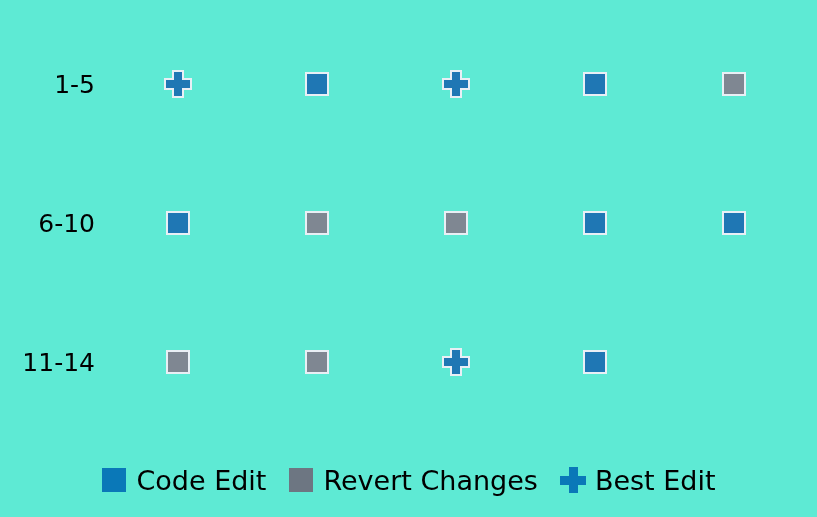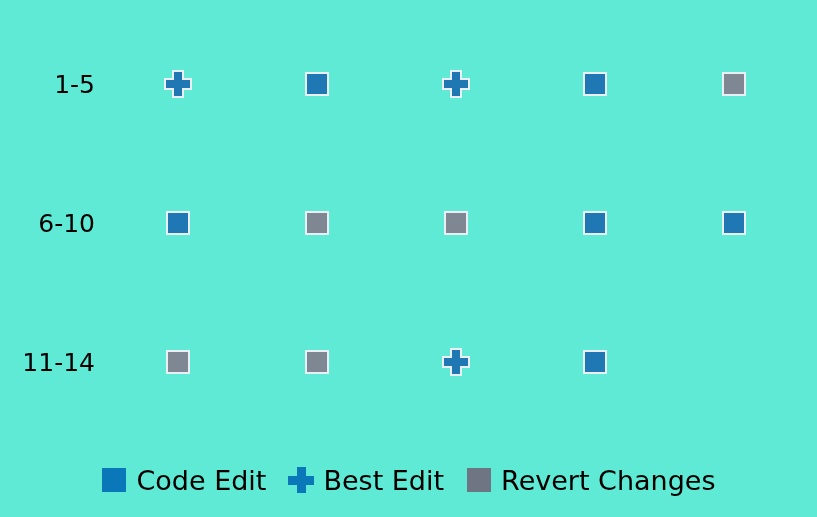--- a/index.html
+++ b/index.html
@@ -193,26 +193,26 @@
 
   <div id="legend">
       <div class="legend-entry">
         <div class="legend-swatch">
           <div class="sq" style="background: rgb(10, 120, 184);"></div>
         </div>
         <span class="legend-text">Code Edit</span>
       </div>
       <div class="legend-entry">
         <div class="legend-swatch">
+          <div class="sq" style="background: rgb(109, 118, 130);"></div>
+        </div>
+        <span class="legend-text">Revert Changes</span>
+      </div>
+      <div class="legend-entry">
+        <div class="legend-swatch">
           <div class="plus-h" style="background: rgb(10, 120, 184);"></div>
           <div class="plus-v" style="background: rgb(10, 120, 184);"></div>
         </div>
         <span class="legend-text">Best Edit</span>
       </div>
-      <div class="legend-entry">
-        <div class="legend-swatch">
-          <div class="sq" style="background: rgb(109, 118, 130);"></div>
-        </div>
-        <span class="legend-text">Revert Changes</span>
-      </div>
     </div>
 
 </div>
 
 </body></html>

